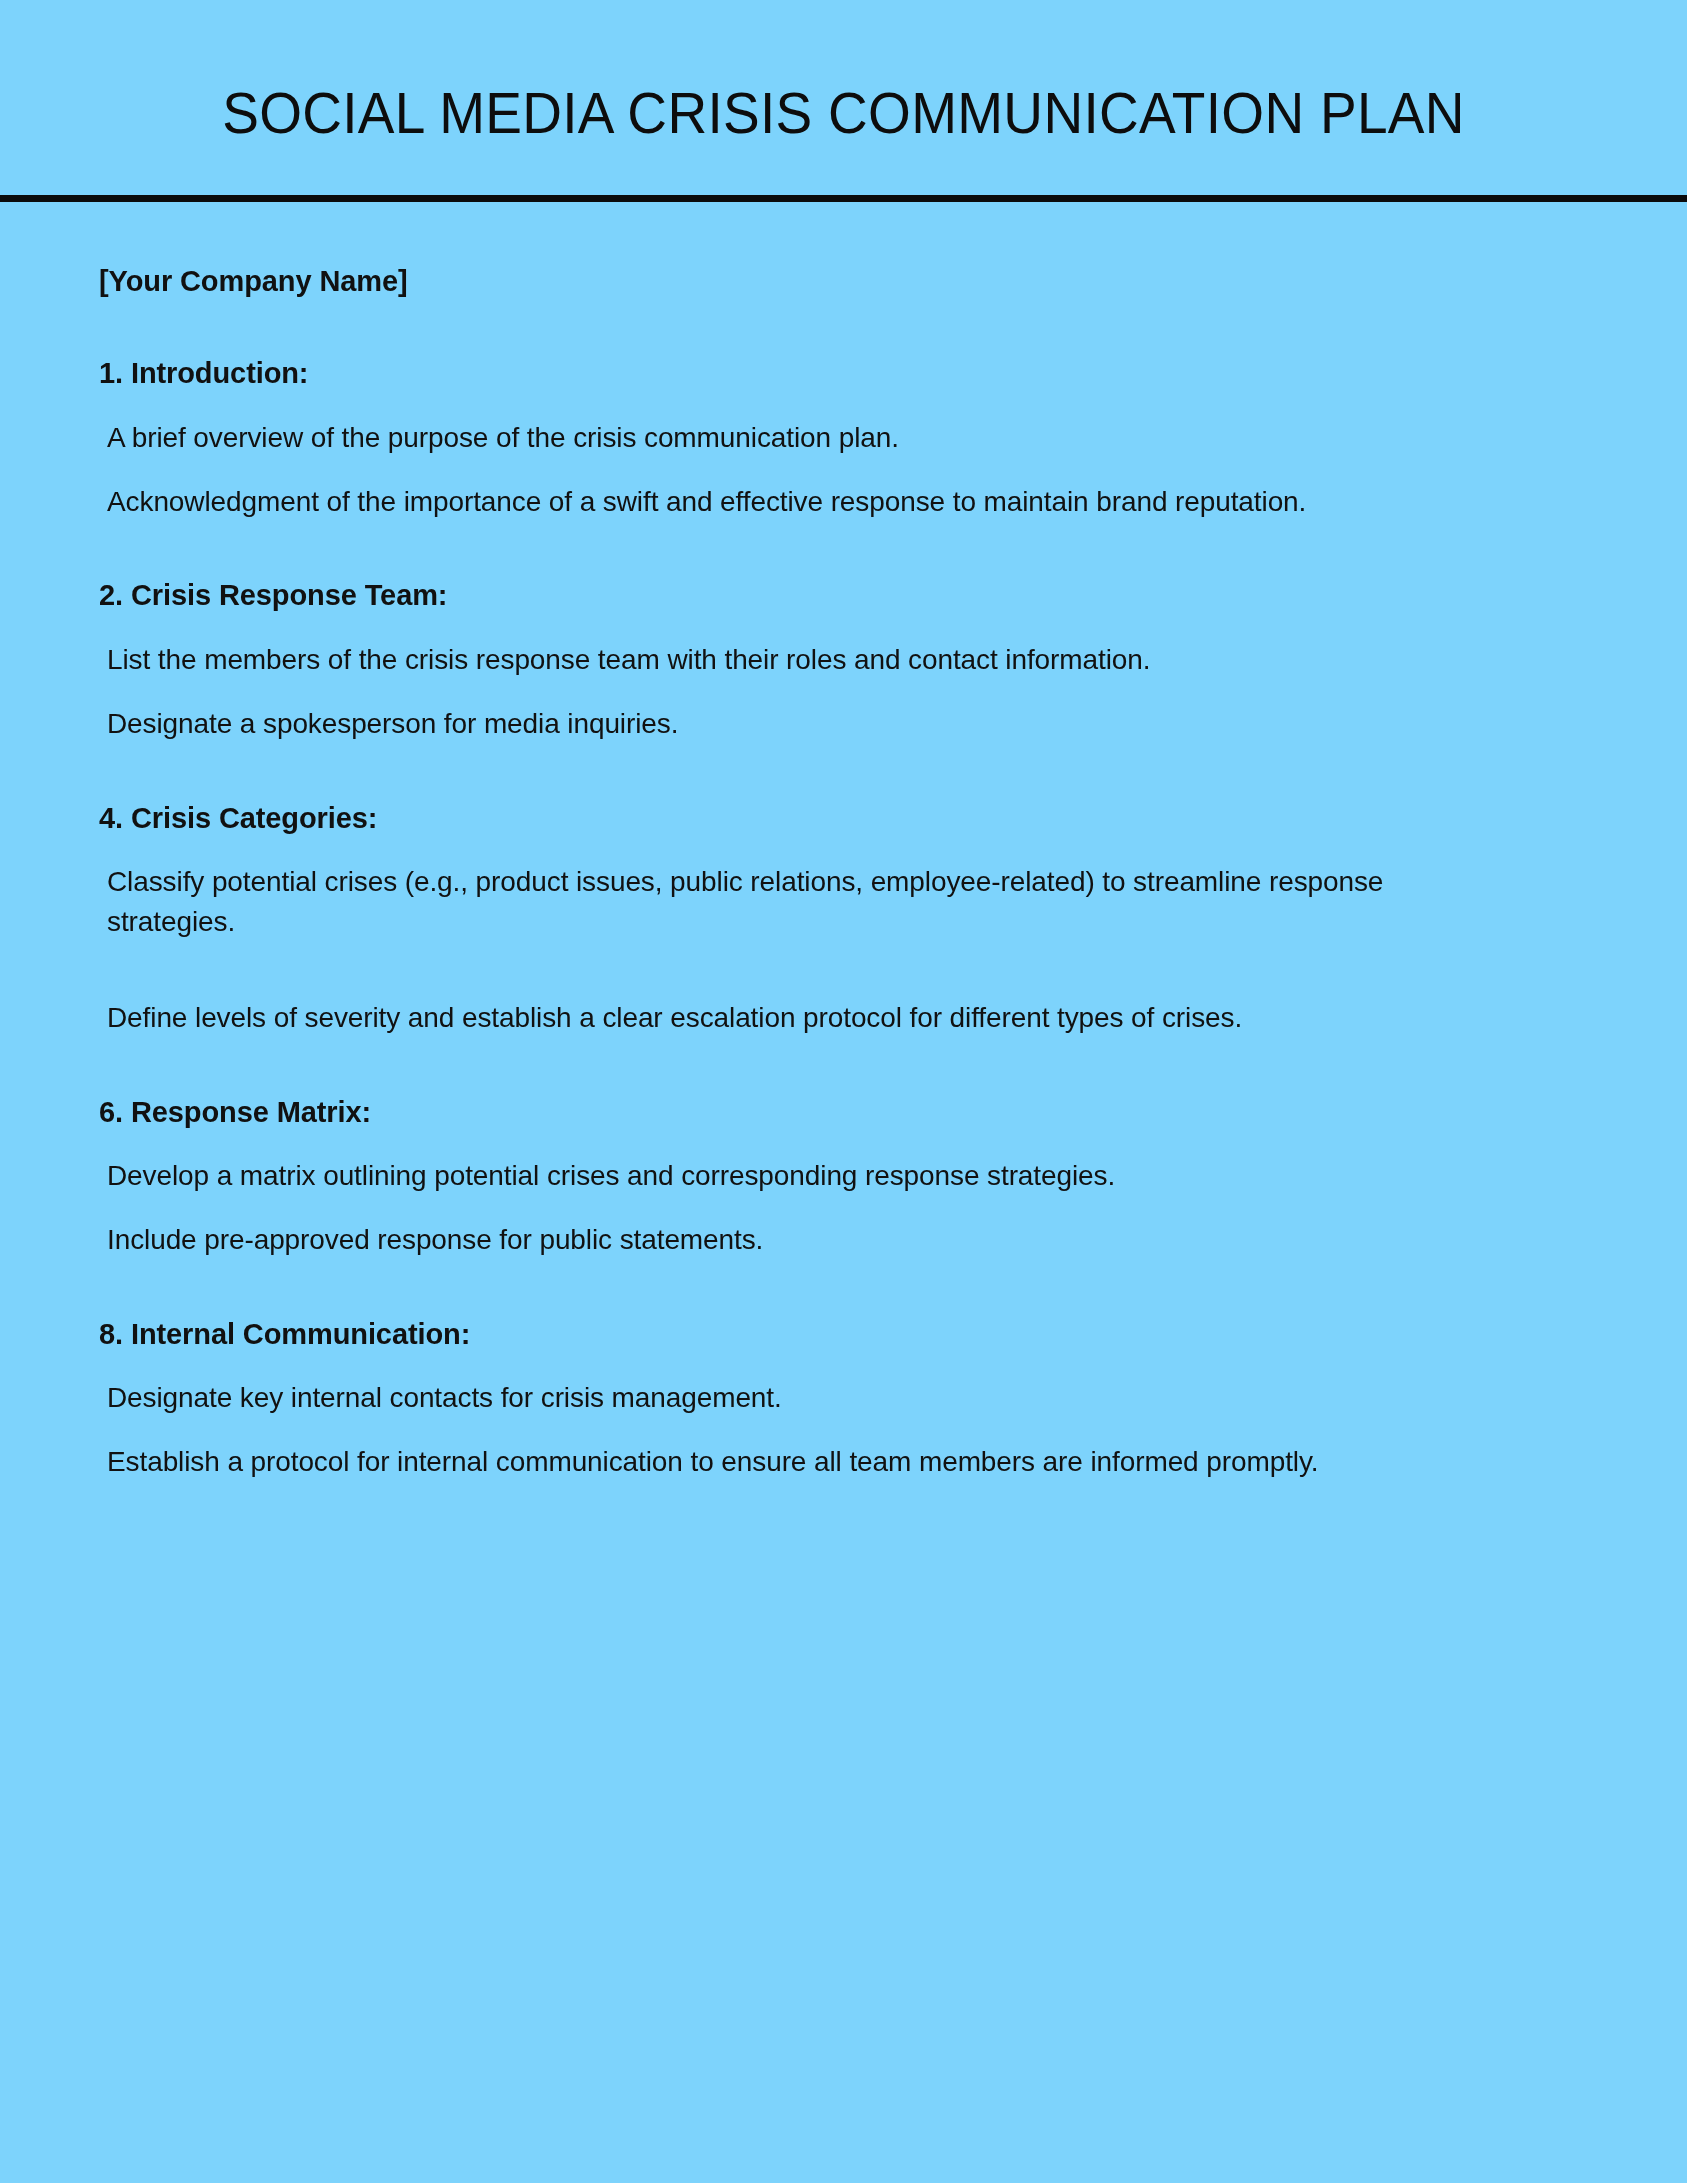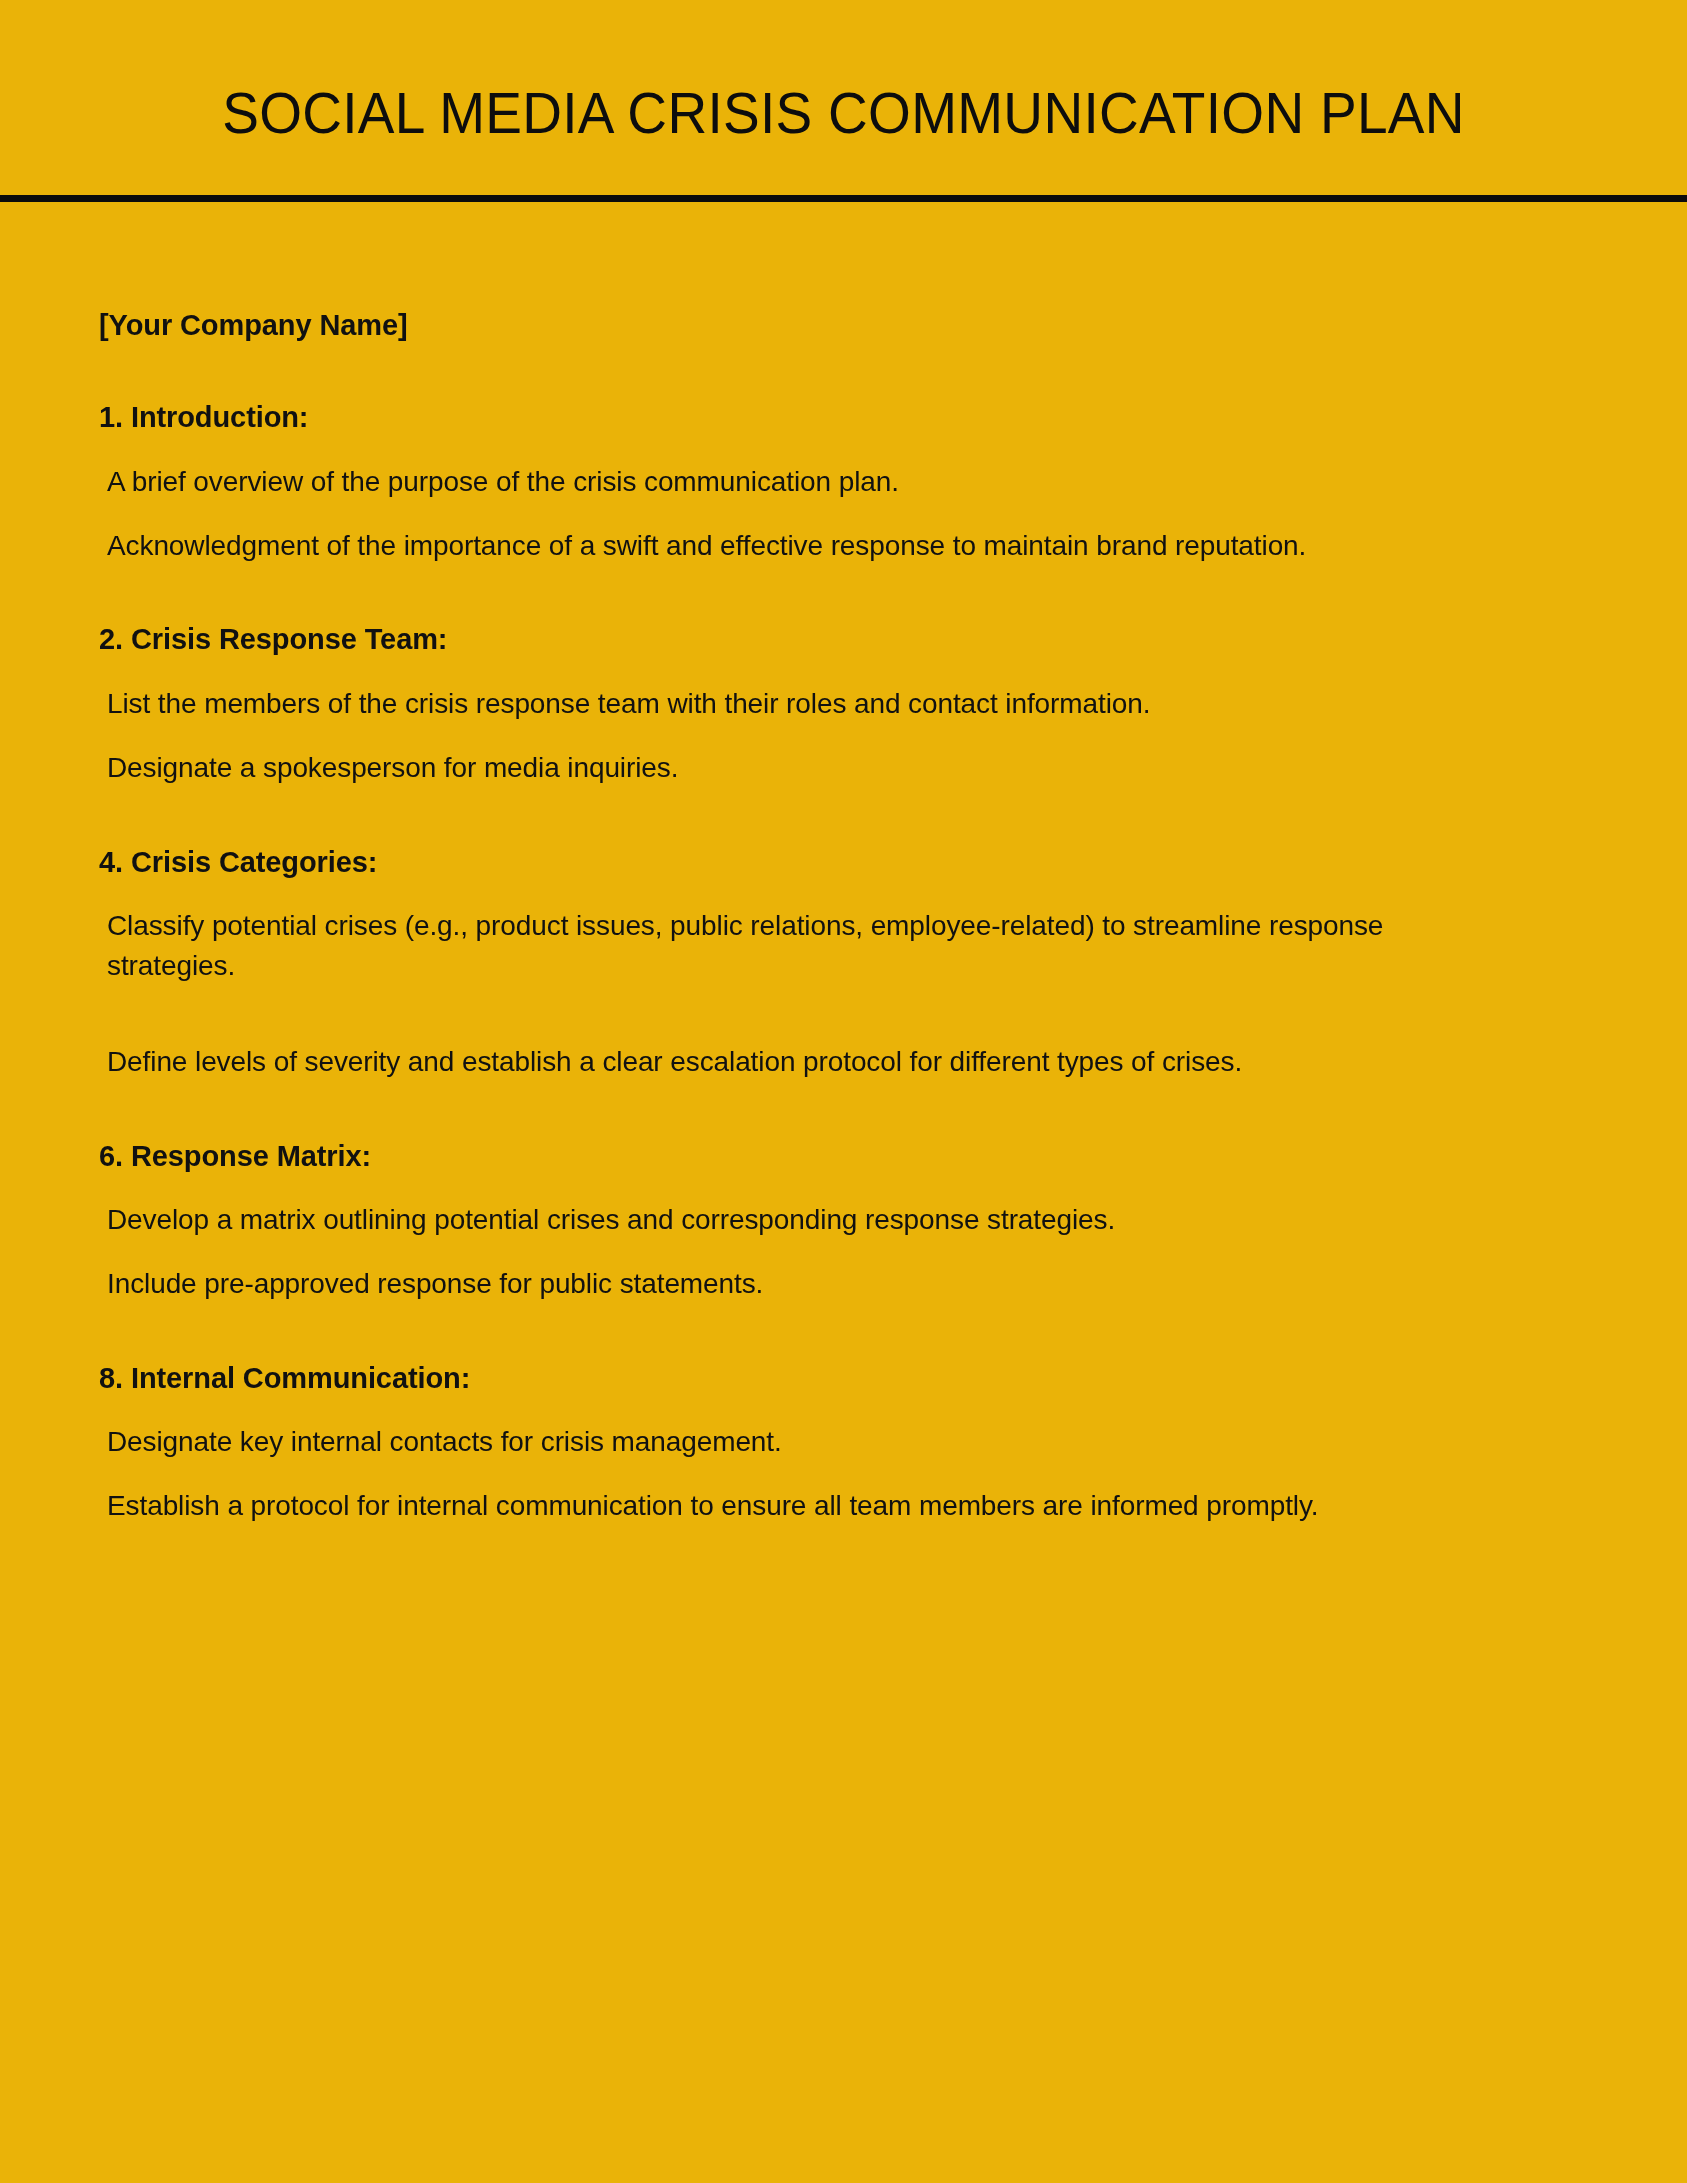--- a/index.html
+++ b/index.html
@@ -13,21 +13,21 @@
     height: 2183px;
     position: relative;
     font-family: "Liberation Sans", "DejaVu Sans", sans-serif;
     color: #111111;
     overflow: hidden;
   }
 
   .page {
     width: 1687px;
     height: 2183px;
-    background: #eab308;
+    background: #7dd3fc;
     position: relative;
     box-sizing: border-box;
   }
 
   
   .doc-header {
     padding-top: 85px;
     padding-left: 79px;
     padding-right: 79px;
     text-align: center;
@@ -55,21 +55,21 @@
     left: 0;
     top: 195px;
   }
 
   
   .doc-body {
     position: absolute;
     top: 195px;
     left: 99px;
     width: 1403px;
-    padding-top: 112px;
+    padding-top: 68px;
     box-sizing: content-box;
   }
 
   .company-name {
     font-size: 29px;
     font-weight: 700;
     letter-spacing: -0.1px;
     color: #111111;
     margin: 0 0 0 0;
     line-height: 1.25;

